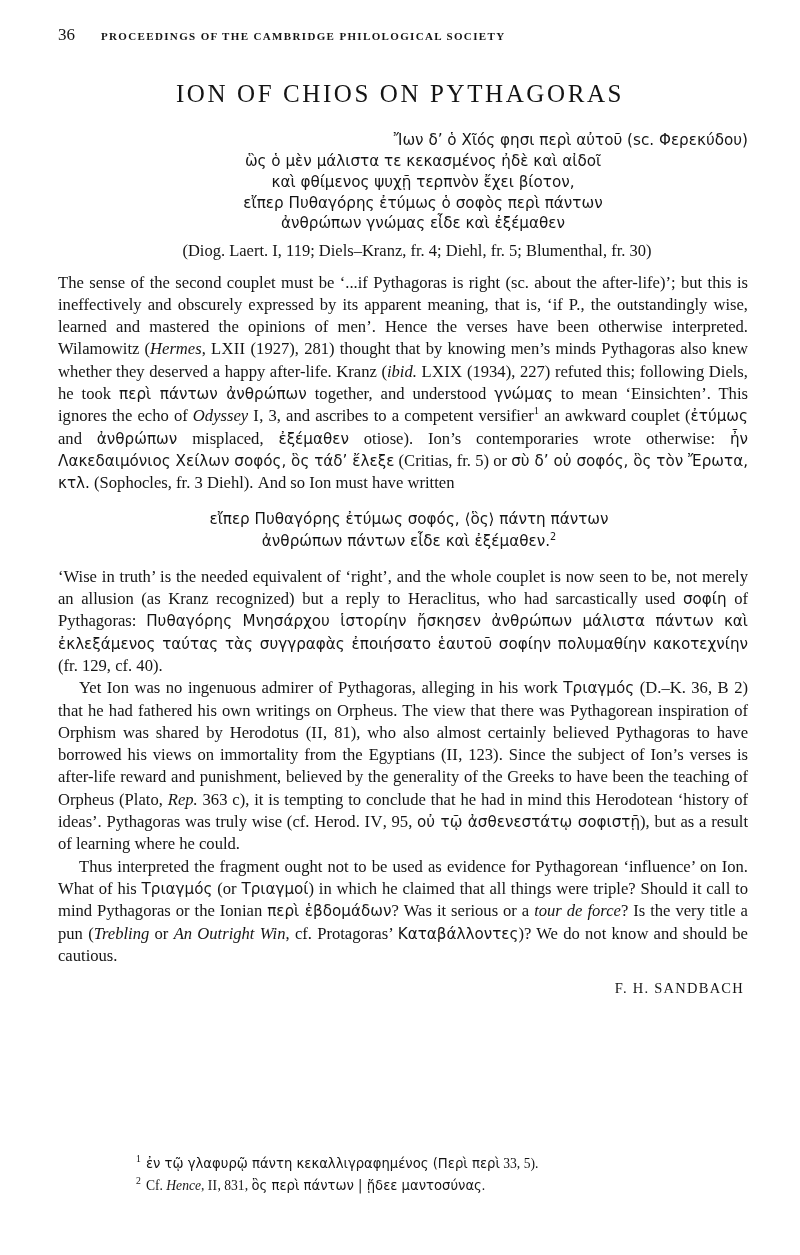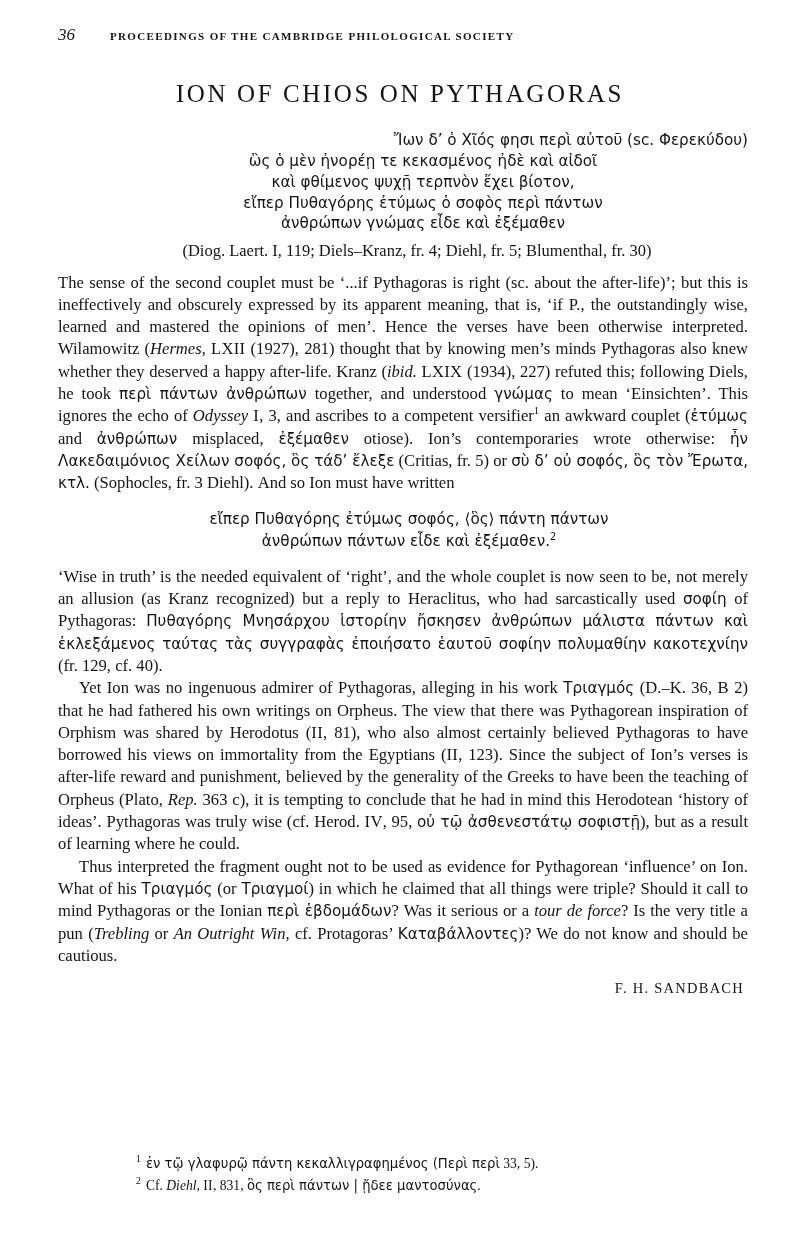--- a/index.html
+++ b/index.html
@@ -32,23 +32,22 @@
     right: 48px;
     display: flex;
     align-items: baseline;
     font-size: 15.5px;
     letter-spacing: 1.1px;
     white-space: nowrap;
   }
   .folio {
     font-size: 17px;
     letter-spacing: 0;
-    margin-right: 35px;
+    margin-right: 26px;
     font-family: "Liberation Serif", serif;
-    font-style: italic;
   }
   .head-title {
     font-size: 11px;
     letter-spacing: 1.35px;
     font-weight: bold;
   }
 
   
   .article-title {
     position: absolute;
@@ -170,21 +169,21 @@
     <span class="head-title">PROCEEDINGS OF THE CAMBRIDGE PHILOLOGICAL SOCIETY</span>
   </div>
 
   <h1 class="article-title">ION OF CHIOS ON PYTHAGORAS</h1>
 
   <div class="col">
 
     <div class="greek">
       <div class="lemma">Ἴων δ’ ὁ Χῖός φησι περὶ αὐτοῦ (sc. Φερεκύδου)</div>
       <div class="verse">
-        <div>ὣς ὁ μὲν ἠνορέῃ τε κεκασμένος ἠδὲ καὶ αἰδοῖ</div>
+        <div>ὣς ὁ μὲν μάλιστα τε κεκασμένος ἠδὲ καὶ αἰδοῖ</div>
         <div>καὶ φθίμενος ψυχῇ τερπνὸν ἔχει βίοτον,</div>
         <div>εἴπερ Πυθαγόρης ἐτύμως ὁ σοφὸς περὶ πάντων</div>
         <div>ἀνθρώπων γνώμας εἶδε καὶ ἐξέμαθεν</div>
       </div>
     </div>
 
     <div class="citation">(Diog. Laert. I, 119; Diels–Kranz, fr. 4; Diehl, fr. 5; Blumenthal, fr. 30)</div>
 
     <p class="body"><span>The sense of the second couplet must be ‘...if Pythagoras is right (sc. about the after-life)’; but this is ineffectively and obscurely expressed by its apparent meaning, that is, ‘if P., the outstandingly wise, learned and mastered the opinions of men’. Hence the verses have been otherwise interpreted. Wilamowitz (</span><i>Hermes</i><span>, </span><span class="sc">LXII</span><span> (1927), 281) thought that by knowing men’s minds Pythagoras also knew whether they deserved a happy after-life. Kranz (</span><i>ibid.</i><span> </span><span class="sc">LXIX</span><span> (1934), 227) refuted this; following Diels, he took </span><span class="gk">περὶ πάντων ἀνθρώπων</span><span> together, and understood </span><span class="gk">γνώμας</span><span> to mean ‘Einsichten’. This ignores the echo of </span><i>Odyssey</i><span> </span><span class="sc">I</span><span>, 3, and ascribes to a competent versifier</span><sup>1</sup><span> an awkward couplet (</span><span class="gk">ἐτύμως</span><span> and </span><span class="gk">ἀνθρώπων</span><span> misplaced, </span><span class="gk">ἐξέμαθεν</span><span> otiose). Ion’s contemporaries wrote otherwise: </span><span class="gk">ἦν Λακεδαιμόνιος Χείλων σοφός, ὃς τάδ’ ἔλεξε</span><span> (Critias, fr. 5) or </span><span class="gk">σὺ δ’ οὐ σοφός, ὃς τὸν Ἔρωτα, κτλ.</span><span> (Sophocles, fr. 3 Diehl).  And so Ion must have written</span></p>
 
@@ -198,16 +197,16 @@
     <p class="body indent"><span>Yet Ion was no ingenuous admirer of Pythagoras, alleging in his work </span><span class="gk">Τριαγμός</span><span> (D.–K. 36, B 2) that he had fathered his own writings on Orpheus. The view that there was Pythagorean inspiration of Orphism was shared by Herodotus (</span><span class="sc">II</span><span>, 81), who also almost certainly believed Pythagoras to have borrowed his views on immortality from the Egyptians (</span><span class="sc">II</span><span>, 123).  Since the subject of Ion’s verses is after-life reward and punishment, believed by the generality of the Greeks to have been the teaching of Orpheus (Plato, </span><i>Rep.</i><span> 363 c), it is tempting to conclude that he had in mind this Herodotean ‘history of ideas’.  Pythagoras was truly wise (cf. Herod. </span><span class="sc">IV</span><span>, 95, </span><span class="gk">οὐ τῷ ἀσθενεστάτῳ σοφιστῇ</span><span>), but as a result of learning where he could.</span></p>
 
     <p class="body indent"><span>Thus interpreted the fragment ought not to be used as evidence for Pythagorean ‘influence’ on Ion. What of his </span><span class="gk">Τριαγμός</span><span> (or </span><span class="gk">Τριαγμοί</span><span>) in which he claimed that all things were triple?  Should it call to mind Pythagoras or the Ionian </span><span class="gk">περὶ ἑβδομάδων</span><span>? Was it serious or a </span><i>tour de force</i><span>?  Is the very title a pun (</span><i>Trebling</i><span> or </span><i>An Outright Win</i><span>, cf. Protagoras’ </span><span class="gk">Καταβάλλοντες</span><span>)? We do not know and should be cautious.</span></p>
 
     <div class="signature">F. H. SANDBACH</div>
 
   </div>
 
   <div class="footnotes">
     <div class="fn"><span class="fn-mark">1</span><span class="gk">ἐν τῷ γλαφυρῷ πάντη κεκαλλιγραφημένος (Περὶ περὶ</span><span> 33, 5).</span></div>
-    <div class="fn"><span class="fn-mark">2</span><span>Cf. </span><i>Diehl</i><span>, </span><span class="sc">II</span><span>, 831, </span><span class="gk">ὃς περὶ πάντων | ᾔδεε μαντοσύνας</span><span>.</span></div>
+    <div class="fn"><span class="fn-mark">2</span><span>Cf. </span><i>Hence</i><span>, </span><span class="sc">II</span><span>, 831, </span><span class="gk">ὃς περὶ πάντων | ᾔδεε μαντοσύνας</span><span>.</span></div>
   </div>
 
 </div>
 
 </body></html>

